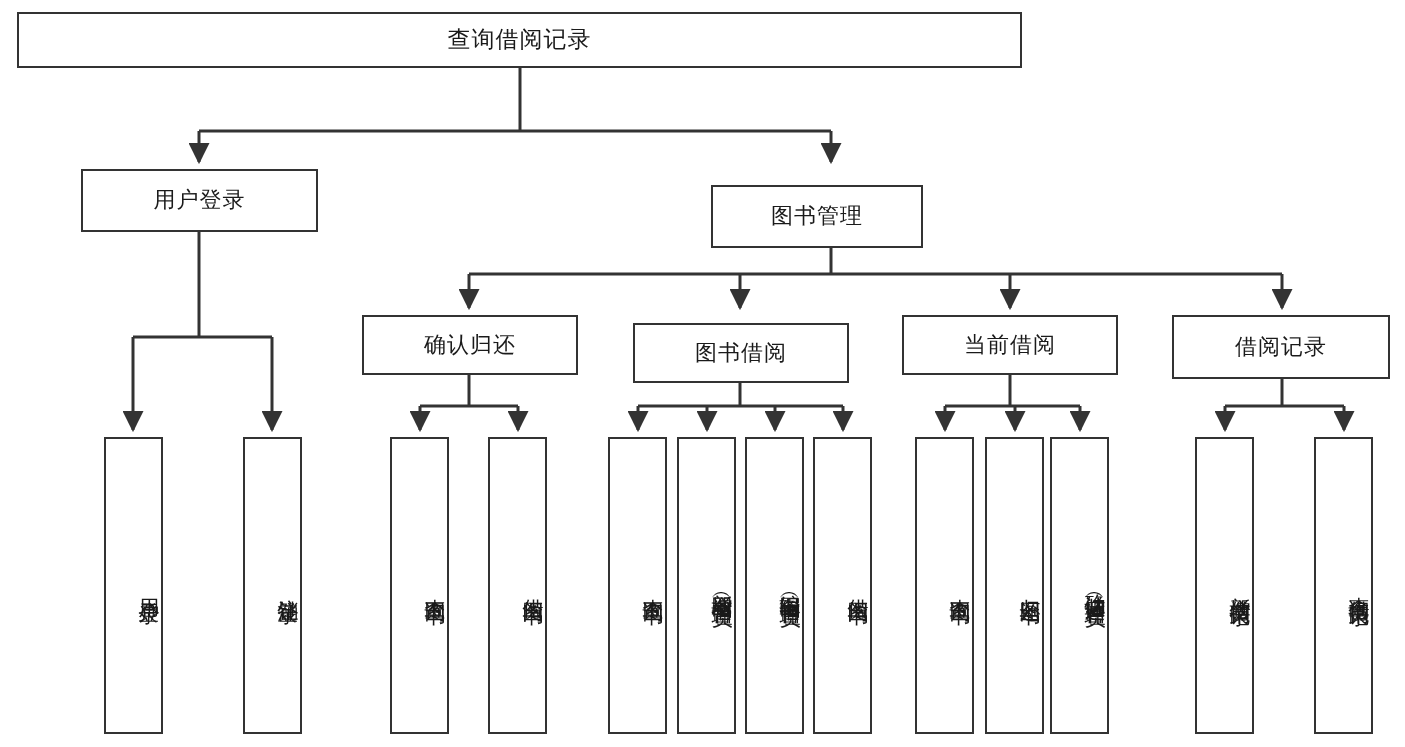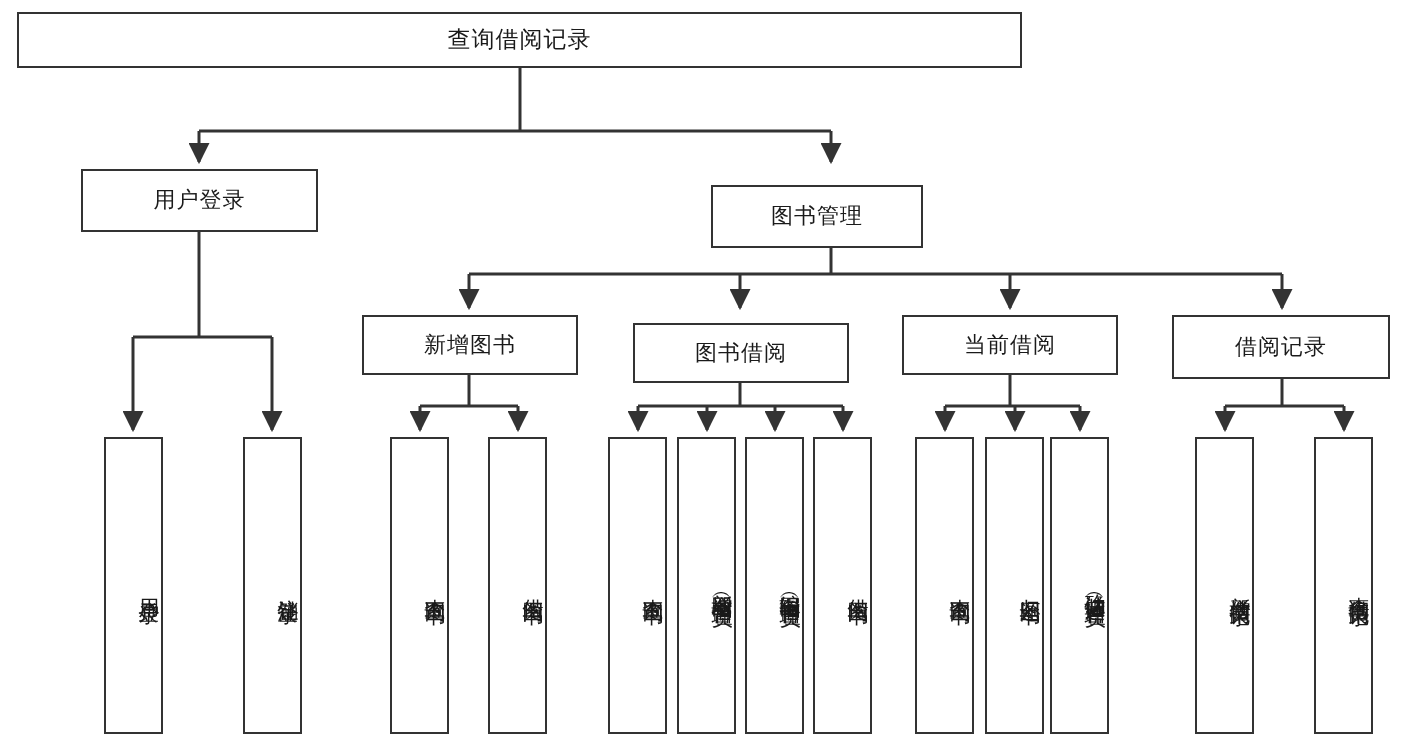--- a/index.html
+++ b/index.html
@@ -121,21 +121,21 @@
       <path d="M 1225 406 L 1225 430" marker-end="url(#arrow)"></path>
       <path d="M 1344 406 L 1344 430" marker-end="url(#arrow)"></path>
     </g>
   </svg>
 
   <div class="node node-h node-root" style="left:17px; top:12px; width:1005px; height:56px;">查询借阅记录</div>
 
   <div class="node node-h" style="left:81px; top:169px; width:237px; height:63px;">用户登录</div>
   <div class="node node-h" style="left:711px; top:169px; width:212px; height:63px;margin-top:16px;">图书管理</div>
 
-  <div class="node node-h" style="left:362px; top:315px; width:216px; height:60px;">新增图书</div>
+  <div class="node node-h" style="left:362px; top:315px; width:216px; height:60px;">确认归还</div>
   <div class="node node-h" style="left:633px; top:323px; width:216px; height:60px;">图书借阅</div>
   <div class="node node-h" style="left:902px; top:315px; width:216px; height:60px;">当前借阅</div>
   <div class="node node-h" style="left:1172px; top:315px; width:218px; height:64px;text-align:right;">借阅记录</div>
 
   <div class="node node-v" style="left:104px; top:437px; width:59px; height:297px;">
     <span>用户登录</span>
   </div>
   <div class="node node-v" style="left:243px; top:437px; width:59px; height:297px;">
     <span>注销登录</span>
   </div>

